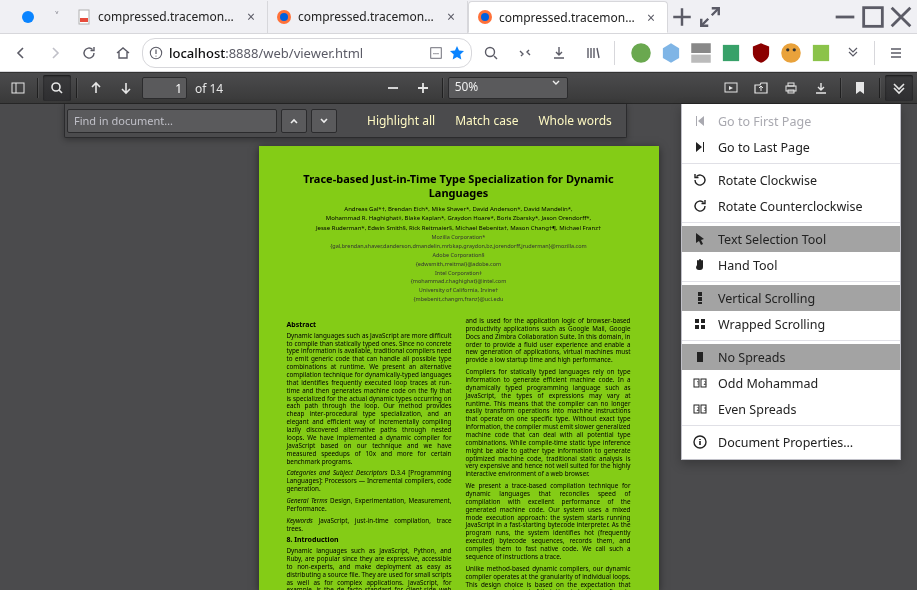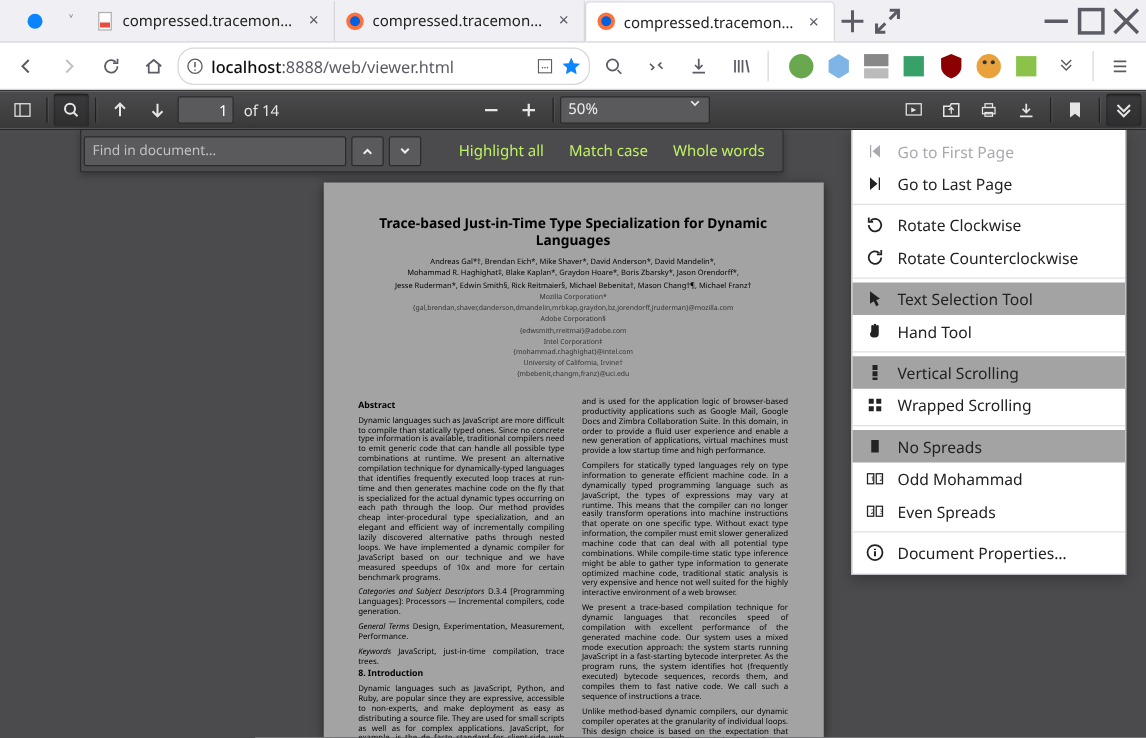--- a/index.html
+++ b/index.html
@@ -40,25 +40,25 @@
 .pageInput { width:45px; height:22px; background:#5a5a5c; color:#fff; border:1px solid #2b2b2d; border-radius:2px; text-align:right; padding: 0 4px; font-size:12px; }
 .pageOf { font-size:12px; color:#e6e6e6; margin: 0 6px; }
 .zoomSelect { height:22px; min-width:120px; background:#5a5a5c; color:#eee; border:1px solid #2b2b2d; border-radius:2px; padding:0 6px; display:flex;align-items:flex-start;justify-content:space-between; font-size:12px;}
 .pdf-toolbar .spacer { flex:1; }
 
 
 .findbar { position:absolute; top:104px; left:64px; height:34px; background:#4b4b4d; border:1px solid #2b2b2d; border-top:none; display:flex;align-items:center; padding: 0 6px 0 2px; gap:4px; color:#eee; border-radius: 0 0 2px 2px; box-shadow: 0 2px 6px rgba(0,0,0,0.3); z-index:5;}
 .findinput { width: 210px; height:24px; background:#5a5a5c; border:1px solid #2b2b2d; color:#fff; padding:0 6px; border-radius:2px; font-size:11px; }
 .findinput::placeholder { color:#c0c0c8; }
 .findbtn { width:26px; height:24px; background:#5a5a5c; border:1px solid #2b2b2d; color:#eee; display:flex;align-items:center;justify-content:center; border-radius:2px;}
-.findtoggle { font-size:12px; color:#bef264; padding: 0 8px; height:24px; display:flex;align-items:center; }
+.findtoggle { font-size:12px; color:#fef9c3; padding: 0 8px; height:24px; display:flex;align-items:center; }
 
 
 .viewer { position:absolute; top:104px; bottom:0; left:0; right:0; background:#4b4b4d; display:flex; justify-content:center; overflow:hidden; }
-.page { width: 400px; background:#a3a3a3; margin-top: 42px; box-shadow: 0 2px 8px rgba(0,0,0,0.5); padding: 22px 28px; font-family: "Times New Roman", serif; color:#000; font-size:6.3px; line-height:1.25; position:relative; }
+.page { width: 400px; background:#84cc16; margin-top: 42px; box-shadow: 0 2px 8px rgba(0,0,0,0.5); padding: 22px 28px; font-family: "Times New Roman", serif; color:#000; font-size:6.3px; line-height:1.25; position:relative; }
 .page h1 { font-size: 11px; font-weight:bold; text-align:center; margin: 4px 0 6px; }
 .page .authors { text-align:center; font-size:6px; margin-bottom:2px; }
 .page .aff { text-align:center; font-size:5.5px; color:#333; margin-bottom:2px; }
 .page .cols { display:flex; gap:14px; margin-top:14px; }
 .page .col { flex:1; text-align:justify; }
 .page .col h3 { font-size:7px; font-weight:bold; margin: 4px 0 2px; }
 .page .col p { margin-bottom:4px; }
 
 
 .secmenu { position:absolute; top:104px; right:16px; width:220px; background:#fff; border:1px solid #c0c0c8; border-top:none; box-shadow: 0 4px 10px rgba(0,0,0,0.25); z-index:10; padding: 4px 0; }

